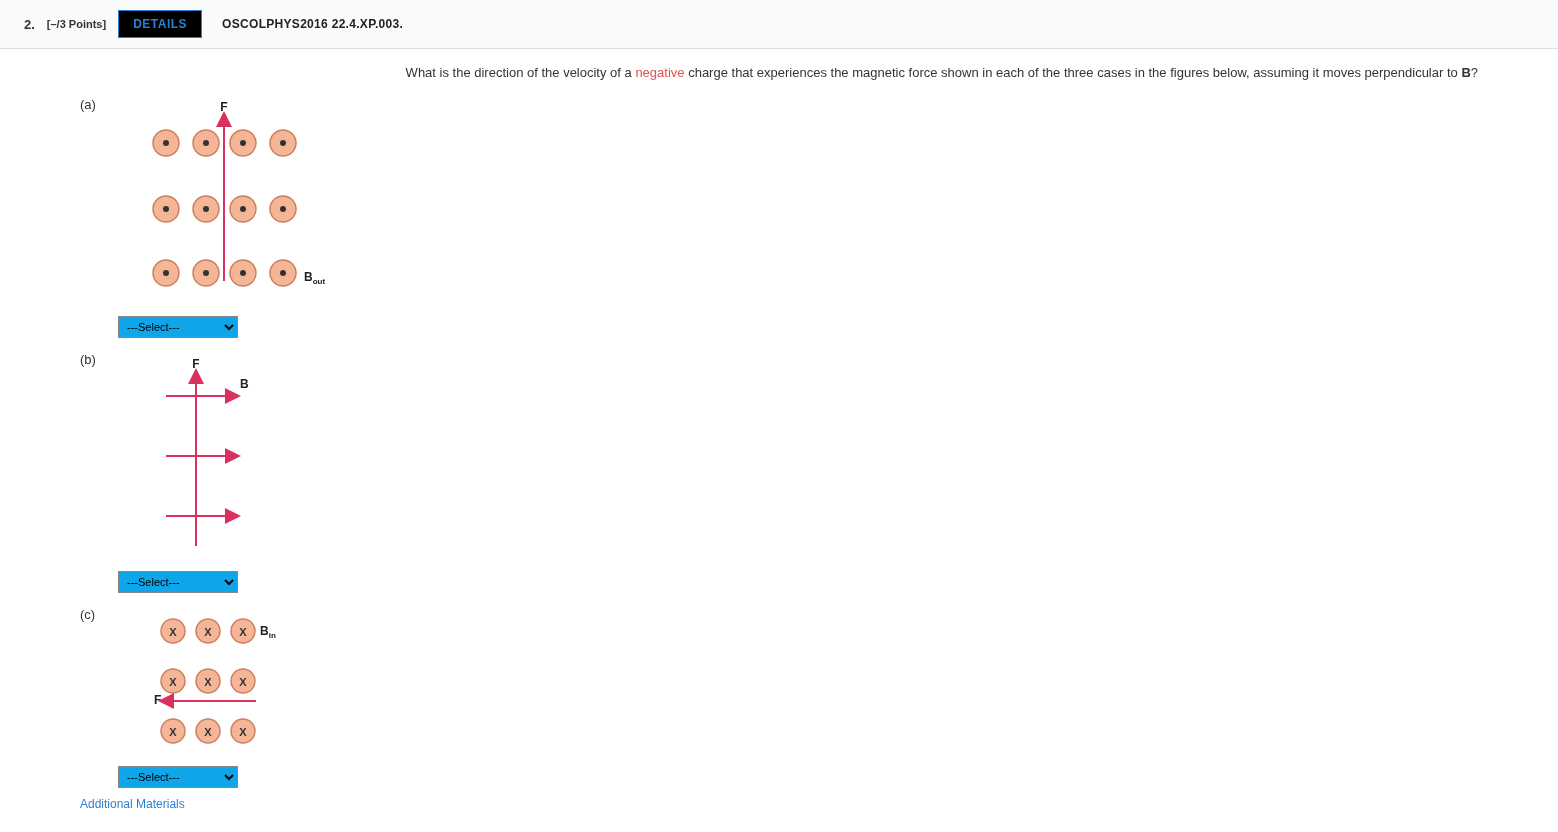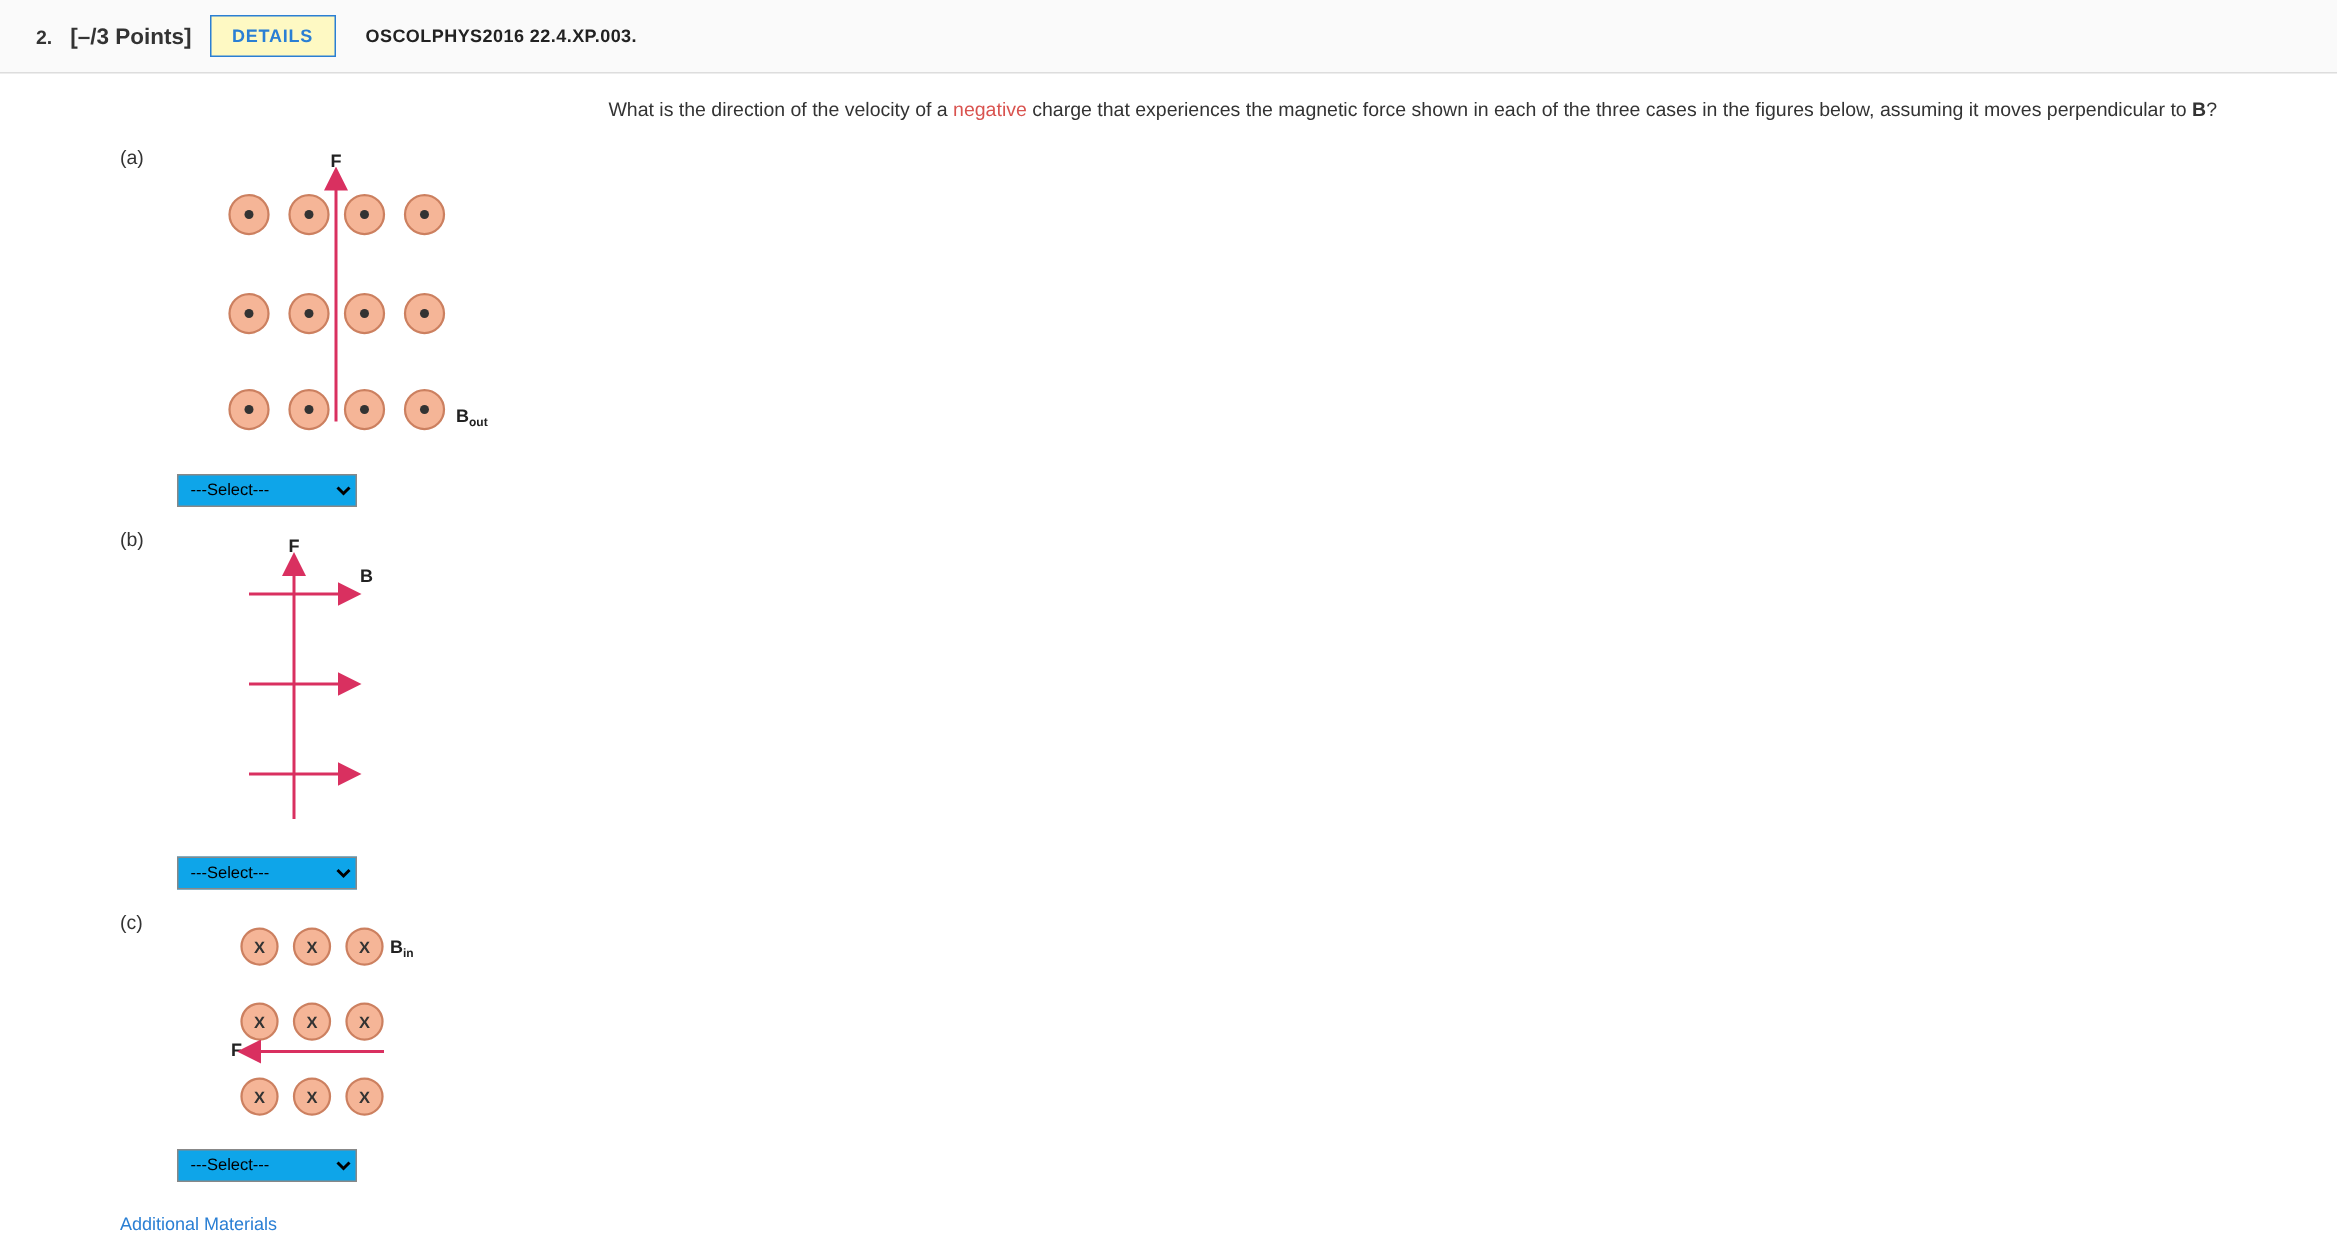--- a/index.html
+++ b/index.html
@@ -16,26 +16,26 @@
       padding: 10px 24px;
       border-bottom: 1px solid #ddd;
       background: #fafafa;
     }
     .q-number {
       font-weight: bold;
       font-size: 13px;
     }
     .points {
       font-weight: bold;
-      font-size: 15px;
+      font-size: 11px;
     }
     .details-btn {
       border: 1px solid #2a7fd4;
       color: #2a7fd4;
-      background: #fef9c3;
+      background: #000000;
       padding: 6px 14px;
       font-weight: bold;
       font-size: 12px;
       cursor: pointer;
       letter-spacing: 0.5px;
     }
     .source {
       font-weight: bold;
       font-size: 12px;
       color: #222;
@@ -77,21 +77,21 @@
     }
     select.answer {
       width: 120px;
       height: 22px;
       font-size: 11px;
       border: 1px solid #888;
       background: #0ea5e9;
       padding: 1px 4px;
     }
     .footer-link {
-      margin-top: 20px;
+      margin-top: 8px;
       margin-left: 0;
     }
     .footer-link a {
       color: #2a7fd4;
       font-size: 12px;
       font-weight: 500;
       text-decoration: none;
     }
     
     .dot-out {

